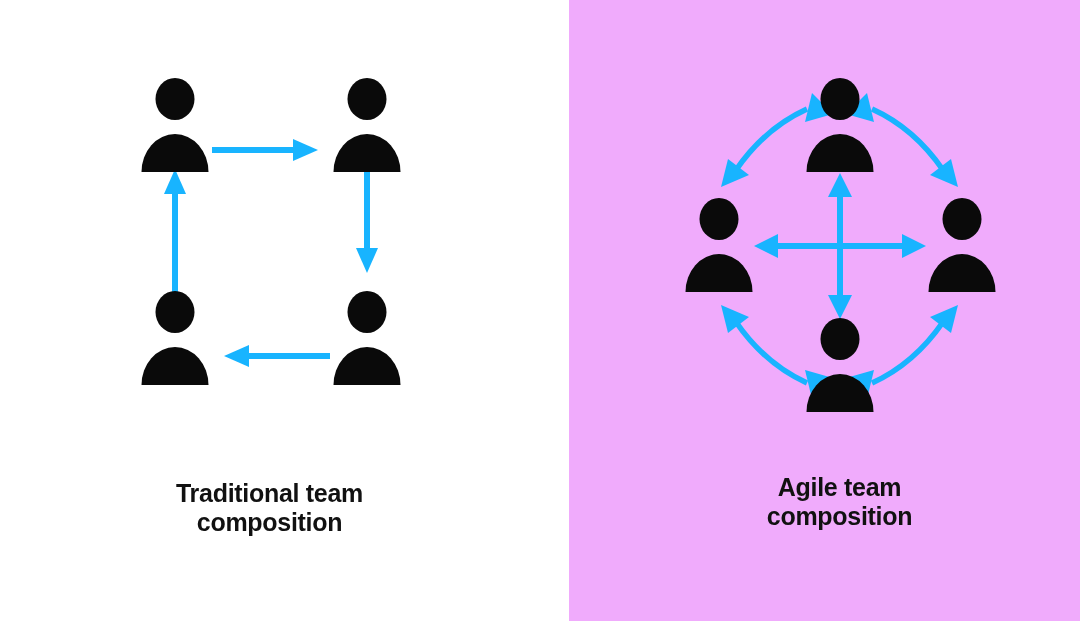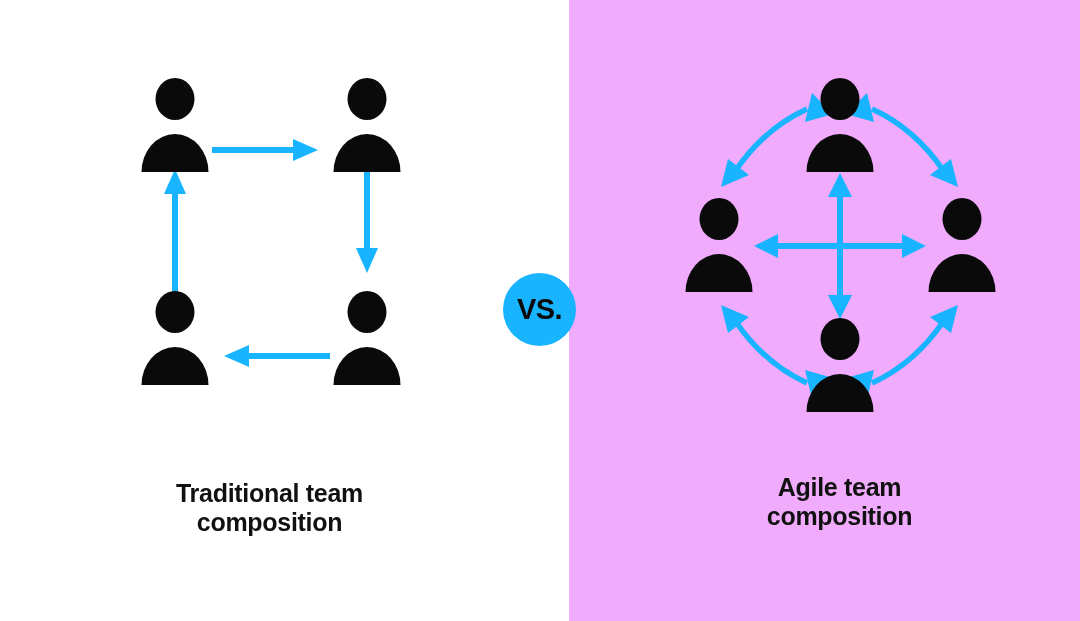--- a/index.html
+++ b/index.html
@@ -181,17 +181,14 @@
         <use href="#person-glyph-2" x="150" y="246"></use>
         <use href="#person-glyph-2" x="393" y="246"></use>
         <use href="#person-glyph-2" x="271" y="366"></use>
       </g>
     </svg>
 
     <div class="caption" id="caption-right">Agile team
 composition</div>
   </div>
 
-  <div id="vs-badge">
-    <span id="vs-label">VS.</span>
-  </div>
 
 </div>
 
 </body></html>

